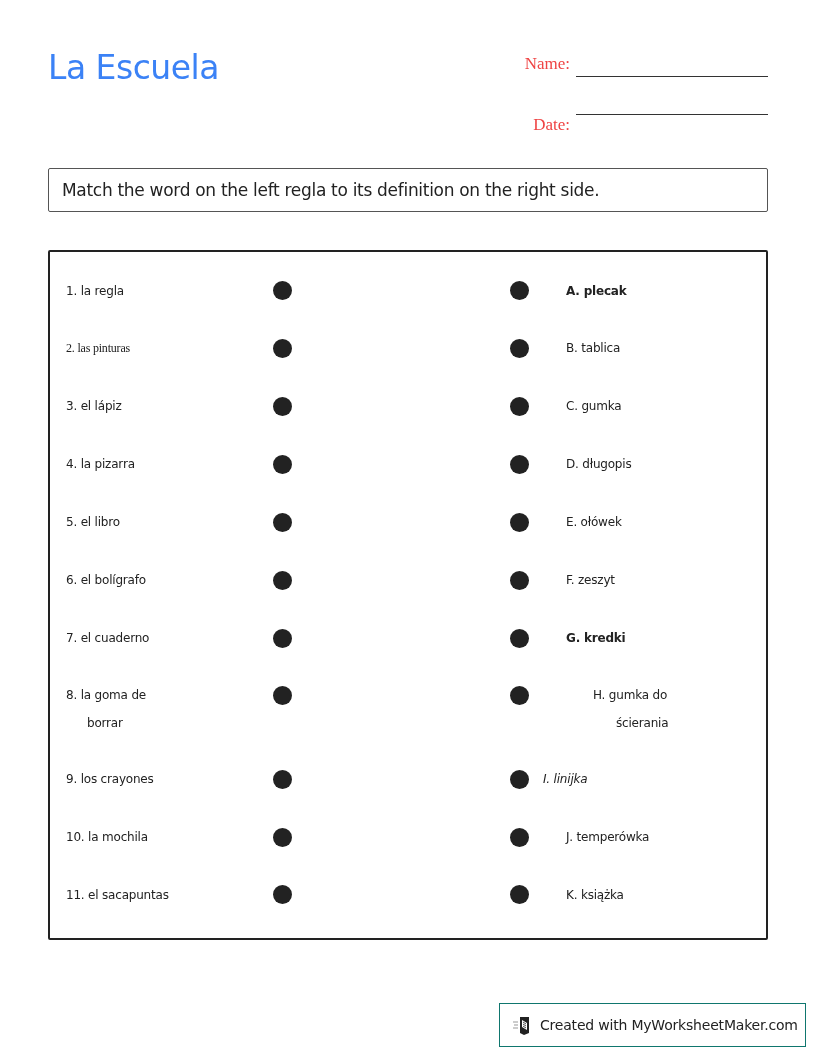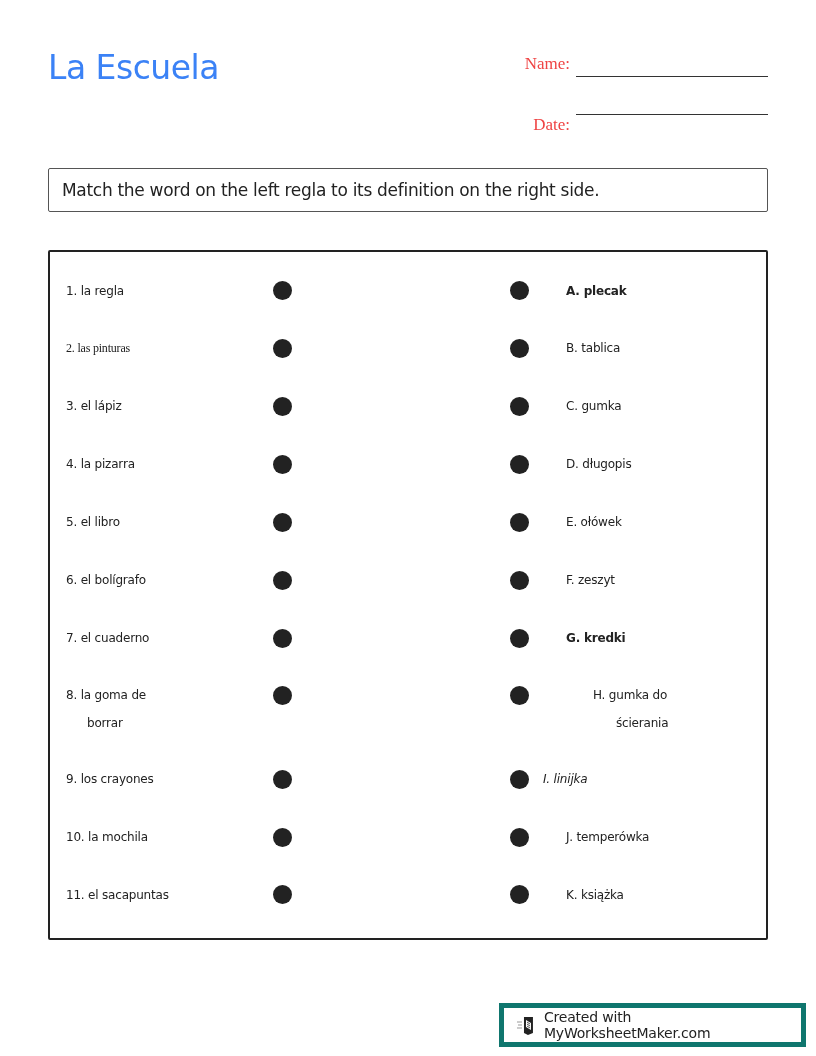--- a/index.html
+++ b/index.html
@@ -25,21 +25,21 @@
   }
 
   .item { position: absolute; font-size: 12px; color: #222; line-height: 28px; letter-spacing: -0.2px; }
   .item .cont { display: block; padding-left: 21px; }
   .item-right .cont { padding-left: 23px; }
 
   .dot { position: absolute; width: 19px; height: 19px; border-radius: 50%; background: #222; }
 
   .footer {
     position: absolute; left: 499px; top: 1003px; width: 307px; height: 44px;
-    border: 5px solid #0f766e; display: flex; align-items: center; padding-left: 12px;
+    border: 1px solid #0f766e; display: flex; align-items: center; padding-left: 12px;
     font-size: 14px; color: #222; letter-spacing: -0.2px;
   }
   .footer-icon { width: 22px; height: 22px; margin-right: 6px; }
 </style>
 </head>
 <body>
 
 <div>
 
   <div class="title">La Escuela</div>

